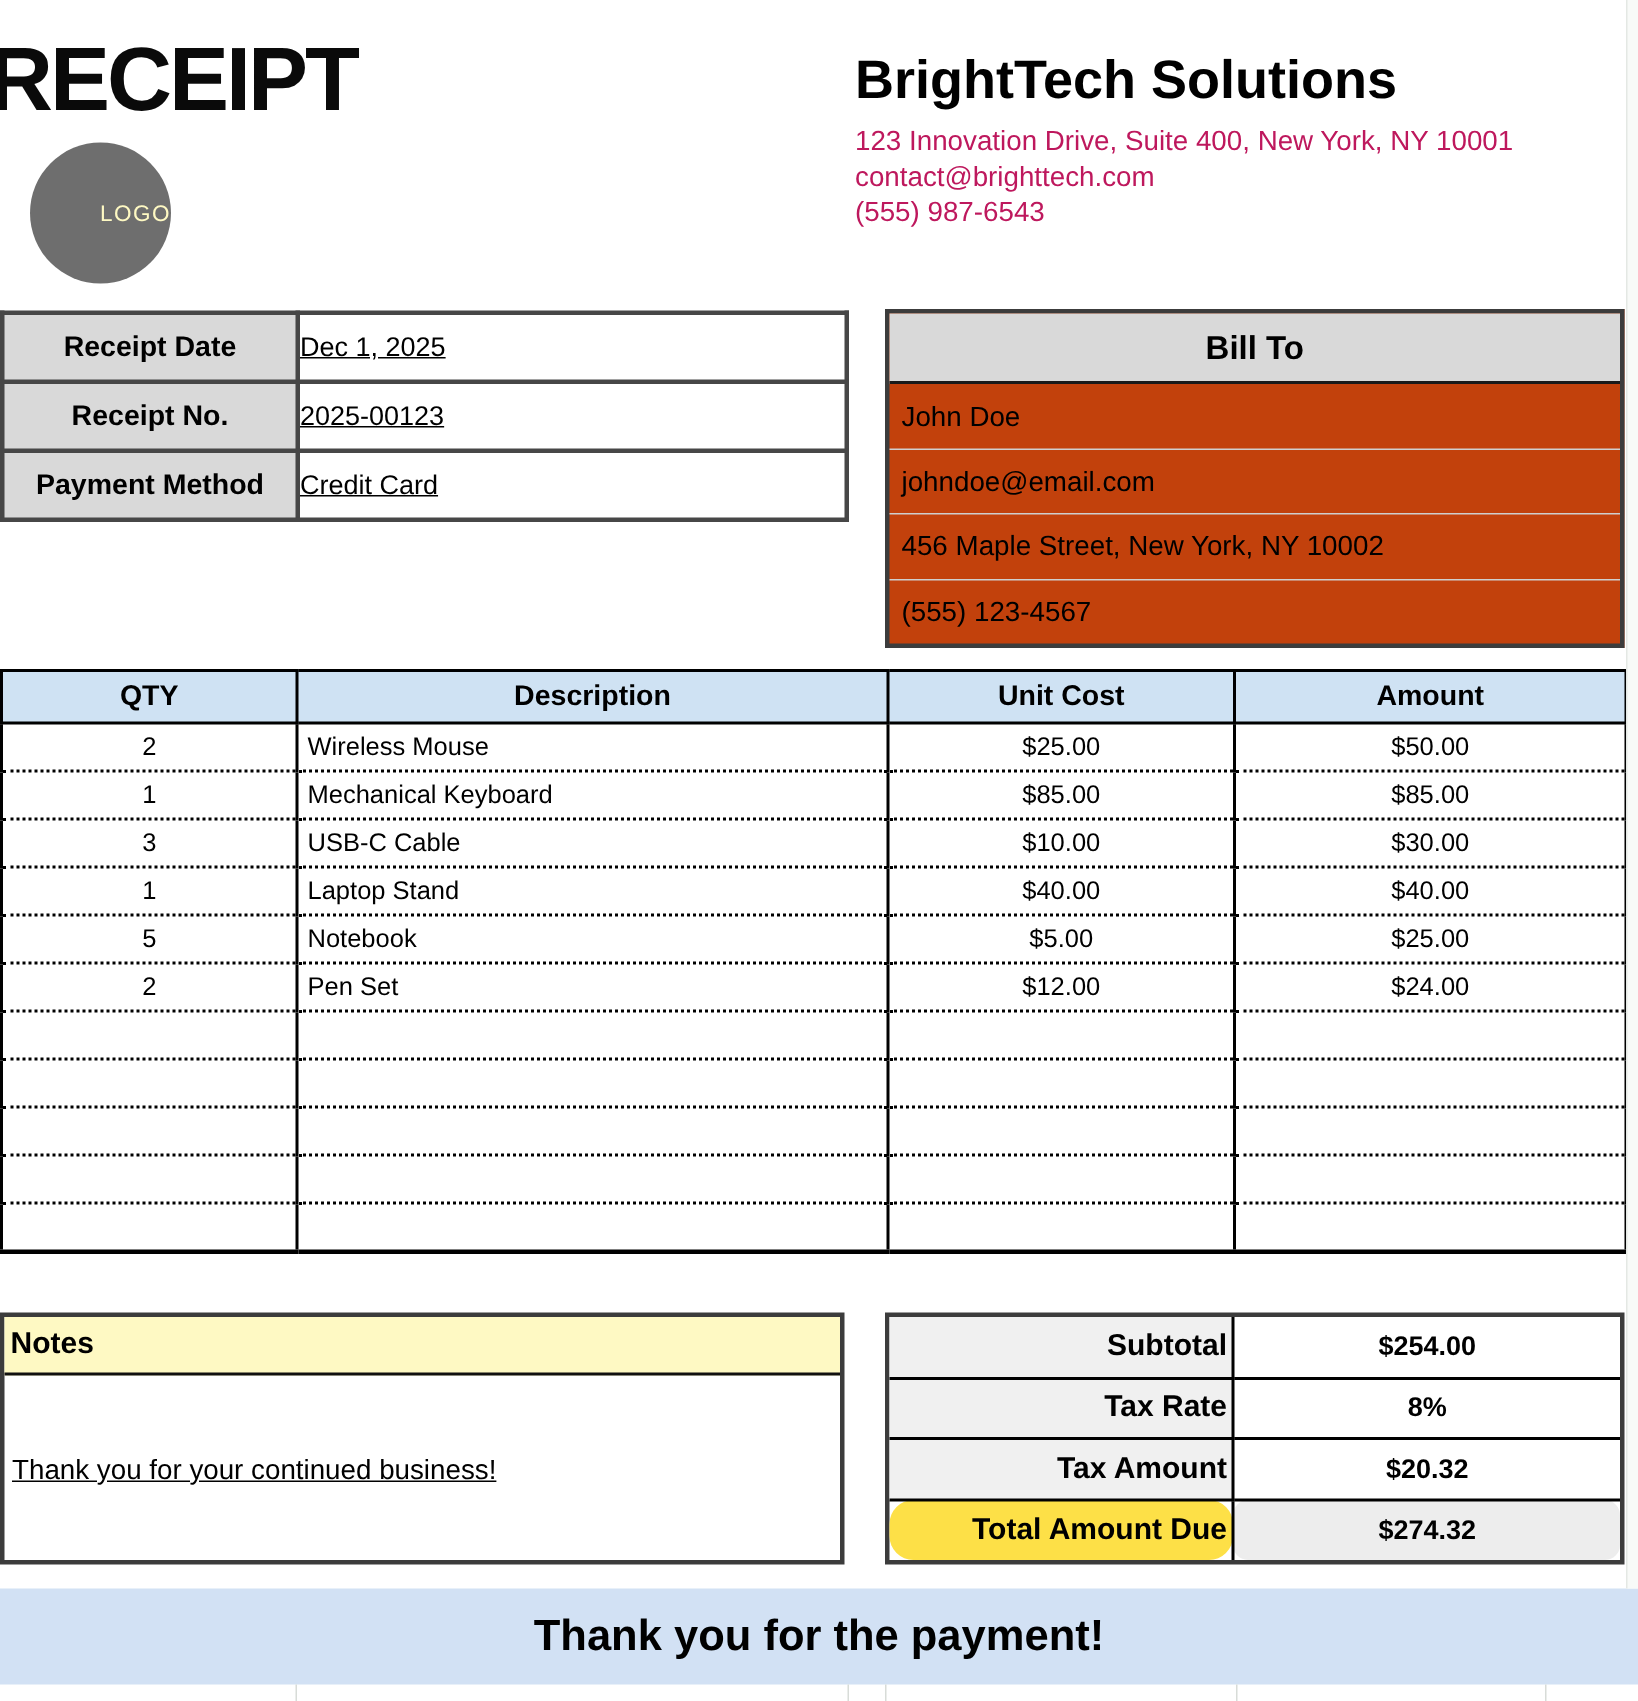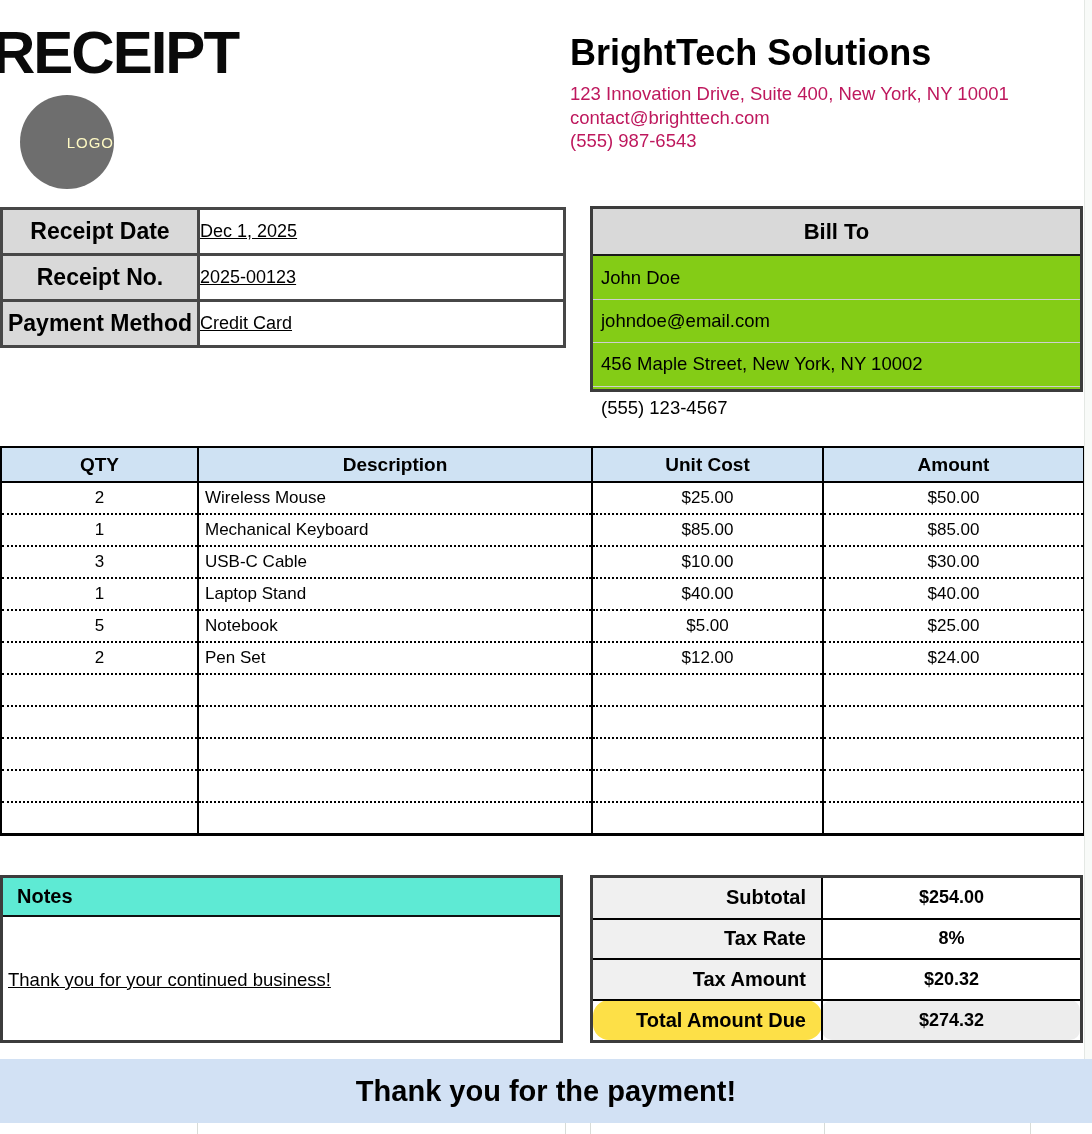--- a/index.html
+++ b/index.html
@@ -32,28 +32,28 @@
   .company-name { font-size: 36px; font-weight: 800; margin-bottom: 8px; letter-spacing: 0; }
   .company-line { font-size: 18.5px; line-height: 23.5px; color: #be185d; }
 
   
   table { border-collapse: collapse; table-layout: fixed; }
   .details {
     position: absolute; top: 207px; left: 0; width: 563px;
   }
   .details td { border: 3px solid #474747; height: 46px; }
   .details .d-label {
-    background: #d9d9d9; font-weight: 800; font-size: 23px; text-align: center; width: 197px;
+    background: #d9d9d9; font-weight: 800; font-size: 19px; text-align: center; width: 197px;
   }
   .details .d-value { font-size: 18px; text-align: left; width: 366px; text-decoration: underline; }
 
   
   .billto {
-    position: absolute; top: 206px; left: 590px; width: 493px; height: 186px;
-    border: 3px solid #3c3c3c; background: #84cc16;
+    position: absolute; top: 206px; left: 590px; width: 493px; height: 226px;
+    border: 3px solid #3c3c3c; background: #c2410c;
   }
   .billto-header {
     height: 47px; background: #d9d9d9; border-bottom: 2px solid #1a1a1a;
     display: flex; align-items: center; justify-content: center;
     font-size: 22px; font-weight: 800;
   }
   .billto-row {
     height: 43.2px; display: flex; align-items: center;
     padding-left: 8px; font-size: 18.5px; border-top: 1px solid #cfcfcf;
   }
@@ -74,39 +74,39 @@
   .items tbody tr:last-child td { border-bottom: 3px solid #000; }
   .items .c-center { text-align: center; }
   .items .c-left { text-align: left; }
 
   
   .notes {
     position: absolute; top: 875px; left: 0; width: 563px; height: 168px;
     border: 3px solid #3c3c3c; background: #fff;
   }
   .notes-header {
-    height: 39px; background: #5eead4; border-bottom: 2px solid #111;
-    display: flex; align-items: center; padding-left: 14px;
+    height: 39px; background: #fef9c3; border-bottom: 2px solid #111;
+    display: flex; align-items: center; padding-left: 4px;
     font-size: 20px; font-weight: 800;
   }
   .notes-body { padding: 52px 0 0 5px; font-size: 18.5px; text-decoration: underline; }
 
   
   .totals-wrap {
     position: absolute; top: 875px; left: 590px; width: 493px; height: 168px;
     border: 3px solid #3c3c3c;
   }
   .totals { width: 100%; height: 100%; }
   .totals td { border: 2px solid #000; height: 40px; }
   .totals tr:first-child td { border-top: none; }
   .totals tr:last-child td { border-bottom: none; }
   .totals td:first-child { border-left: none; }
   .totals td:last-child { border-right: none; }
   .t-label {
-    width: 229px; background: #f0f0f0; text-align: right; padding-right: 15px;
+    width: 229px; background: #f0f0f0; text-align: right; padding-right: 3px;
     font-size: 20px; font-weight: 800;
   }
   .t-value { width: 258px; text-align: center; font-size: 18px; font-weight: 700; background: #fff; }
   .t-final .t-label { background: #fde047; border-radius: 16px; }
   .t-final .t-value { background: #ededed; border-radius: 10px; }
 
   
   .banner {
     position: absolute; top: 1059px; left: 0; width: 1092px; height: 64px;
     background: #d2e1f4; display: flex; align-items: center; justify-content: center;

